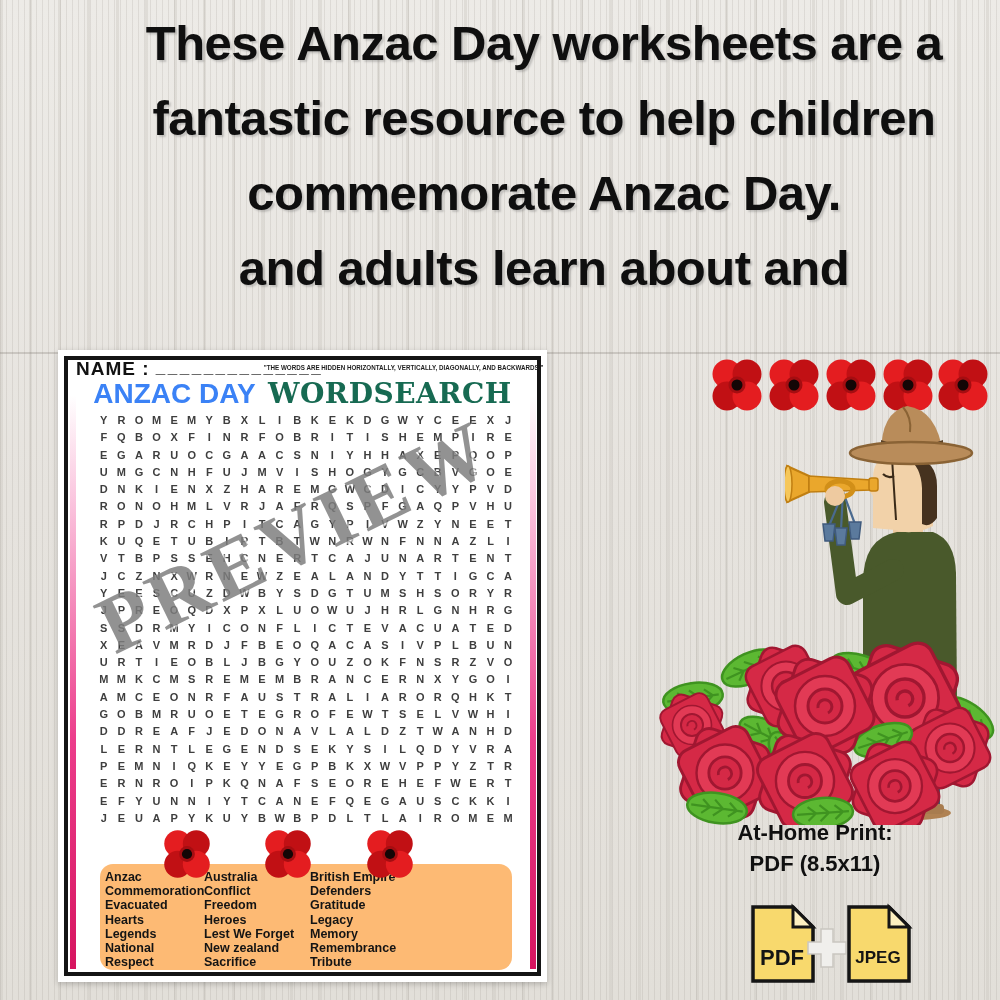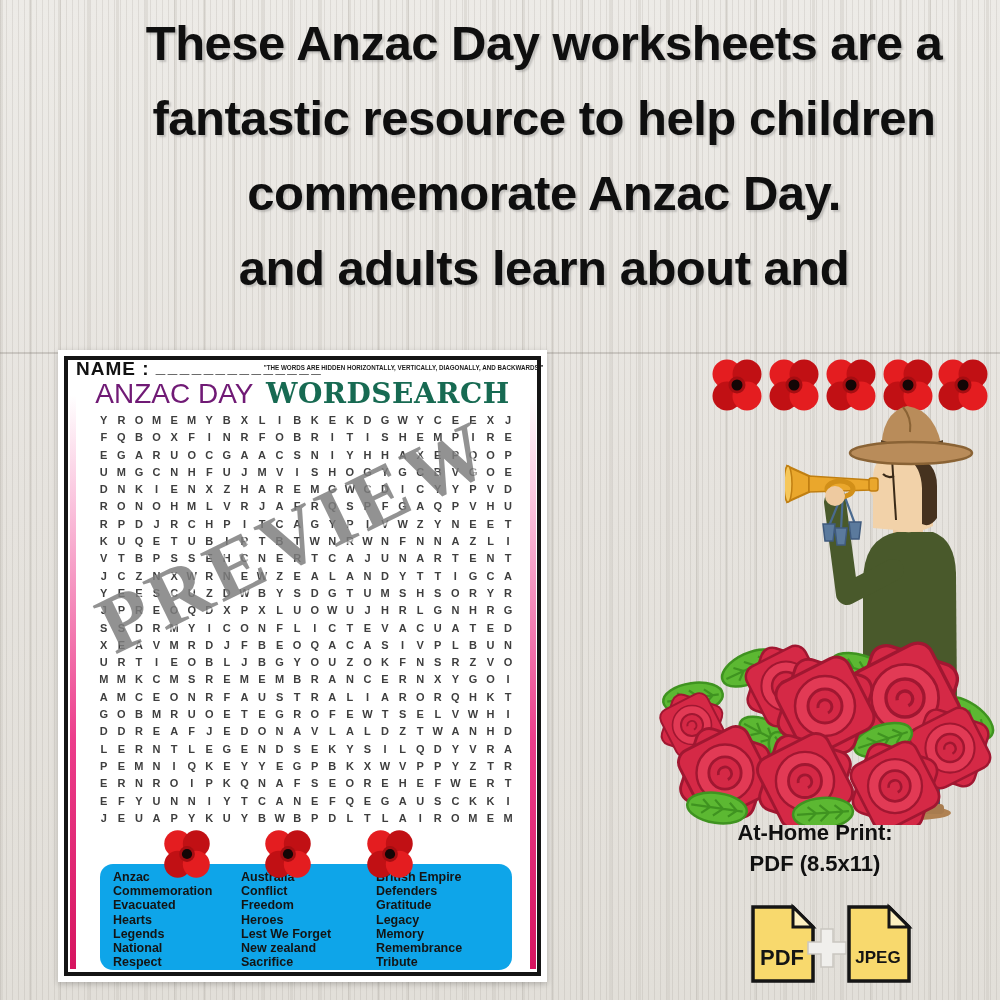--- a/index.html
+++ b/index.html
@@ -20,30 +20,30 @@
   .worksheet{position:absolute;left:58px;top:350px;width:489px;height:632px;background:#ffffff;box-shadow:0 2px 6px rgba(0,0,0,0.22);}
   .ws-border{position:absolute;left:6px;top:6px;right:6px;bottom:6px;border:4px solid #141414;pointer-events:none;}
   .pink-bar{position:absolute;width:6px;top:45px;bottom:13px;}
   .pink-left{left:12px;background:linear-gradient(180deg,rgba(255,192,220,0) 0%,rgba(246,140,190,0.55) 20%,#ec3d8b 60%,#d6145f 100%);}
   .pink-right{right:11px;background:linear-gradient(180deg,rgba(255,192,220,0) 0%,rgba(246,140,190,0.55) 20%,#ec3d8b 60%,#d6145f 100%);}
   .ws-name{position:absolute;left:18px;top:8px;font-weight:bold;font-size:19px;letter-spacing:1px;color:#121212;white-space:nowrap;}
   .ws-name .blank{font-size:17px;letter-spacing:2.5px;position:relative;top:-2px;}
   .ws-quote{position:absolute;right:18px;top:13px;width:340px;text-align:right;font-weight:bold;font-size:8px;
     color:#1c1c1c;transform:scaleX(0.78);transform-origin:100% 0;white-space:nowrap;}
   .ws-title{position:absolute;left:0;top:27px;width:100%;text-align:center;white-space:nowrap;}
-  .title-black{font-weight:normal;font-size:28px;color:#701a75;letter-spacing:0;}
+  .title-black{font-weight:bold;font-size:28px;color:#3b82f6;letter-spacing:0;}
   .title-green{font-family:"DejaVu Serif",serif;font-weight:bold;font-size:28px;color:#176a52;letter-spacing:0.5px;margin-left:8px;}
   .ws-grid{position:absolute;left:37px;top:62px;width:422px;}
   .grid-row{display:flex;height:17.3px;}
   .grid-letter{flex:0 0 17.58px;text-align:center;font-size:11px;line-height:17.3px;font-weight:bold;color:#3e3e3e;}
   .watermark{position:absolute;left:17px;top:142px;width:440px;height:90px;text-align:center;
     font-family:"Liberation Serif",serif;font-weight:bold;font-size:82px;line-height:90px;color:#7e7e7e;opacity:0.84;
     letter-spacing:5px;transform:rotate(-26deg);text-shadow:2px 2px 1px rgba(255,255,255,0.75);pointer-events:none;}
-  .word-box{position:absolute;left:42px;top:514px;width:412px;height:106px;background:#0ea5e9;border-radius:13px;
-    display:flex;padding:6px 0 0 13px;box-sizing:border-box;gap:29px;}
+  .word-box{position:absolute;left:42px;top:514px;width:412px;height:106px;background:#fdba74;border-radius:13px;
+    display:flex;padding:6px 0 0 5px;box-sizing:border-box;}
   .word-col:nth-child(1){width:99px;}
   .word-col:nth-child(2){width:106px;}
   .word-col:nth-child(3){width:105px;}
   .word-col:nth-child(4){flex:1;margin-top:37px;}
   .word-item{font-size:12.5px;line-height:14.2px;font-weight:bold;color:#141414;white-space:nowrap;}
   
   .poppy{position:absolute;width:56px;height:56px;}
   .poppy svg{width:100%;height:100%;display:block;}
   .poppy-mid{width:52px;height:52px;}
   

